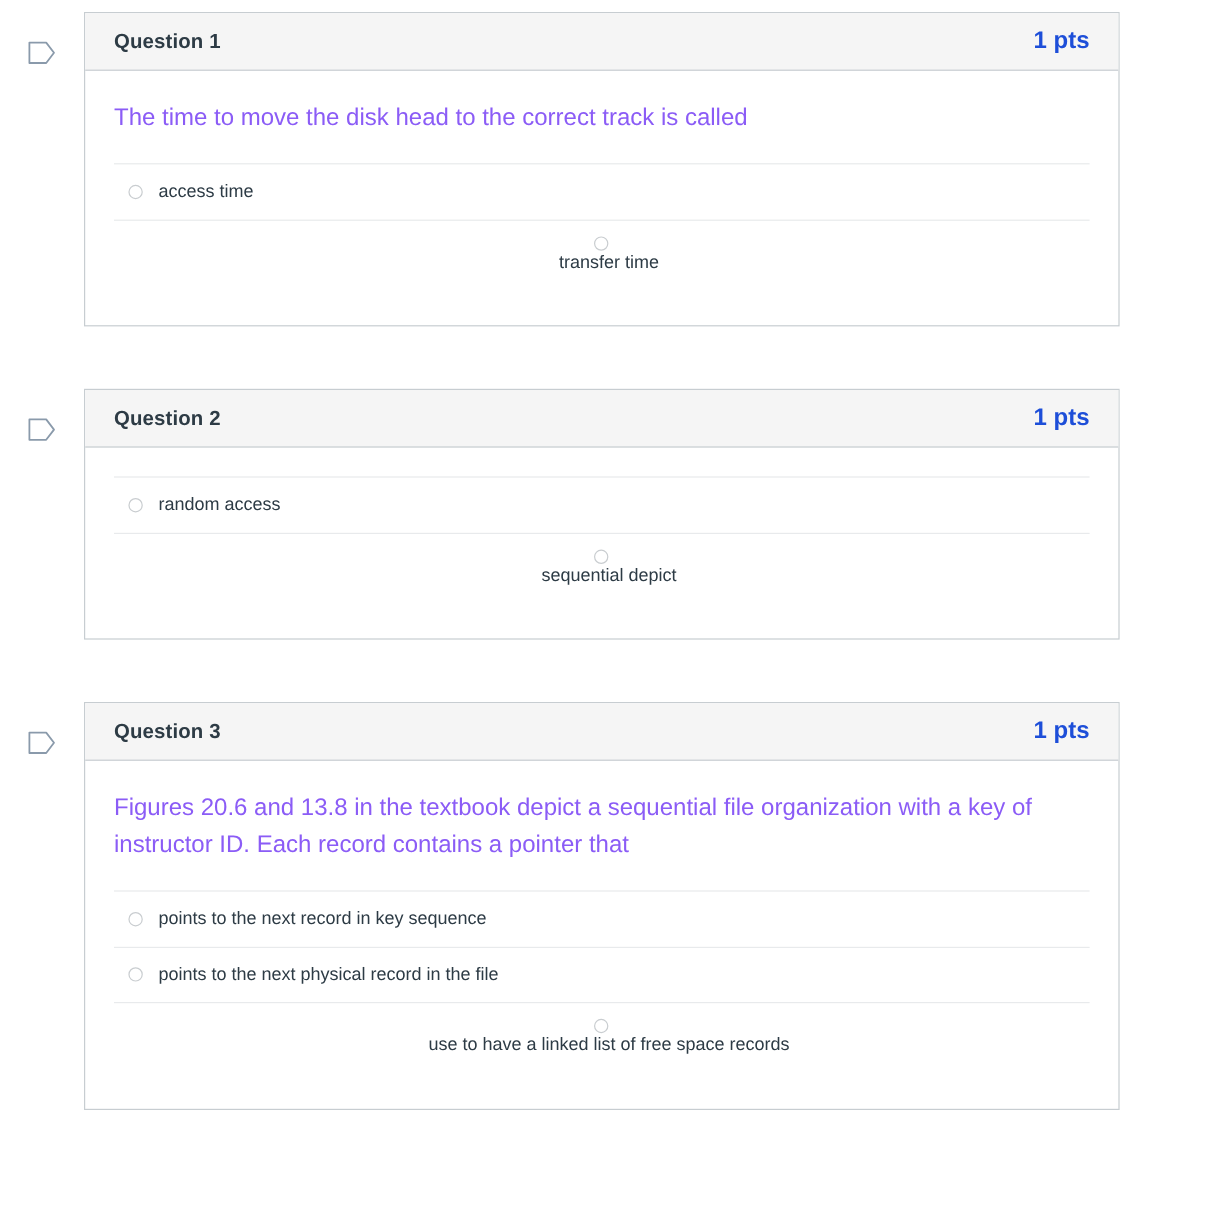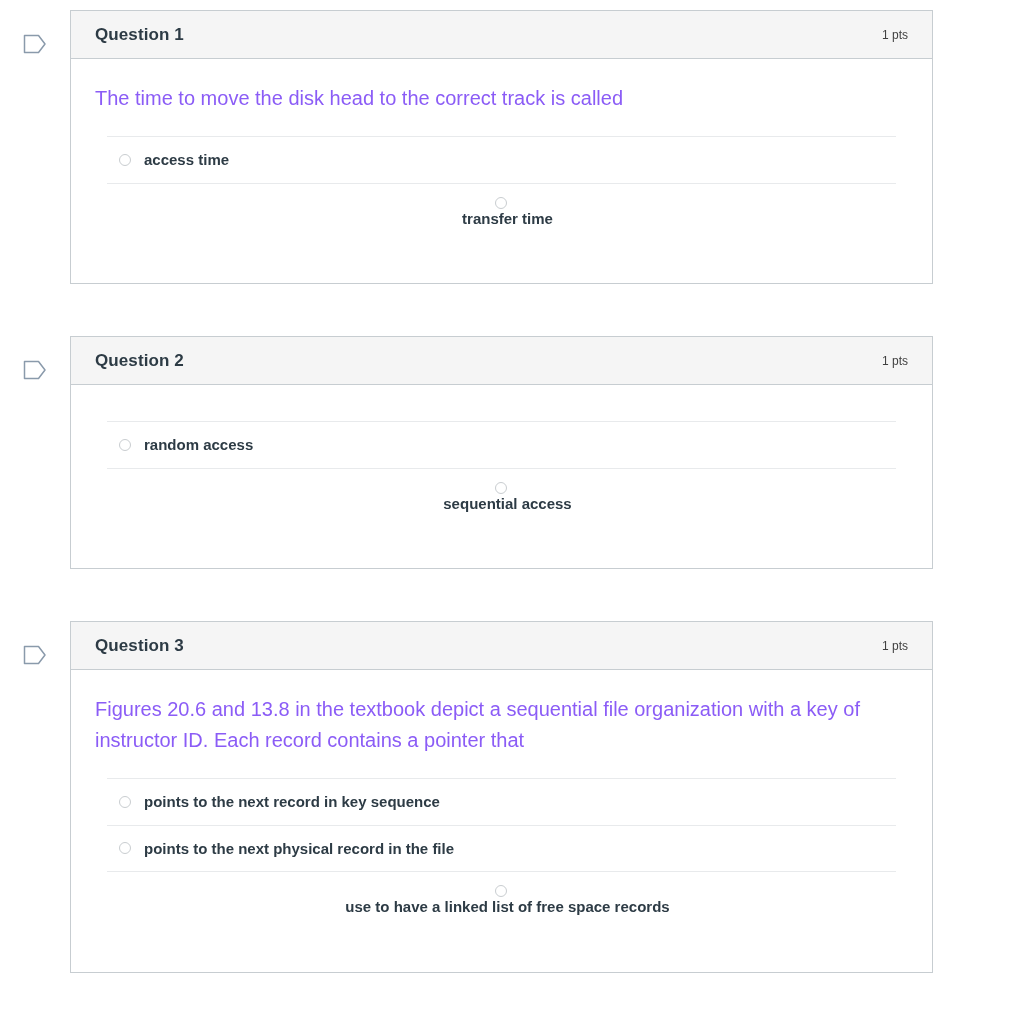--- a/index.html
+++ b/index.html
@@ -68,44 +68,43 @@
   }
 
   .question-title {
     font-size: 17px;
     font-weight: bold;
     color: #2d3b45;
     letter-spacing: 0.1px;
   }
 
   .question-points {
-    font-size: 12px;
-    color: #404040;
-    font-weight: normal;
+    font-size: 20px;
+    color: #1d4ed8;
+    font-weight: bold;
   }
 
   .question-body {
     padding: 24px 24px 0 24px;
     box-sizing: border-box;
   }
 
   .question-text {
     font-size: 20px;
     line-height: 1.55;
     color: #8b5cf6;
     margin: 0 0 22px 0;
     max-width: 800px;
   }
 
   .answers {
-    margin: 12px;
+    margin: 0;
     padding: 0;
     list-style: none;
     border-top: 1px solid #e8eaec;
-    font-weight: bold;
   }
 
   .answer-item {
     display: flex;
     align-items: center;
     border-bottom: 1px solid #e8eaec;
     padding: 13px 0 13px 12px;
     box-sizing: border-box;
   }
   .answer-item:last-child {
@@ -188,21 +187,21 @@
         <span class="question-points">1 pts</span>
       </div>
       <div class="question-body">
         <ul class="answers">
           <li class="answer-item">
             <span class="radio"></span>
             <span class="answer-label">random access</span>
           </li>
           <li class="answer-item">
             <span class="radio"></span>
-            <span class="answer-label">sequential access</span>
+            <span class="answer-label">sequential depict</span>
           </li>
         </ul>
         <div class="card-pad-bottom"></div>
       </div>
     </div>
   </div>
 
   <div class="question-row" data-index="2">
     <div class="flag-gutter">
       <span class="flag-icon">

